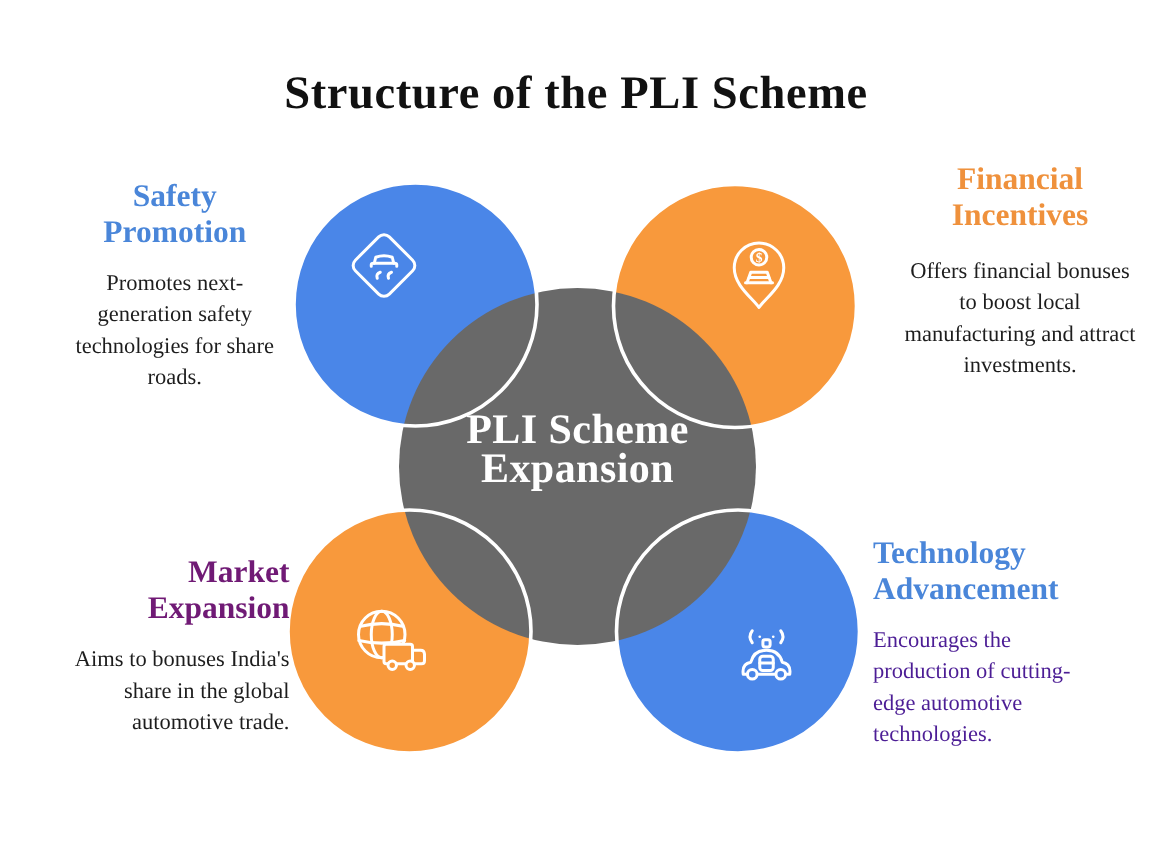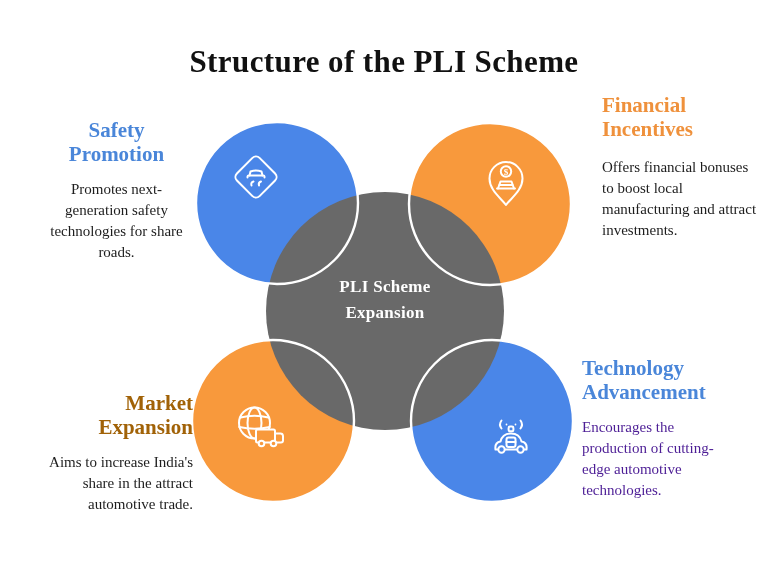--- a/index.html
+++ b/index.html
@@ -9,27 +9,27 @@
     padding-left:40px;
   }
   .title{
     position:absolute;top:44px;left:0;width:768px;margin:0;
     text-align:center;font-size:31px;font-weight:700;letter-spacing:.4px;
   }
   .diagram{position:absolute;left:0;top:0;width:768px;height:564px;}
   .center-label{
     position:absolute;left:285px;top:274px;width:200px;
     text-align:center;color:#ffffff;font-weight:700;
-    font-size:17px;line-height:26px;letter-spacing:.3px;
+    font-size:28px;line-height:26px;letter-spacing:.3px;
   }
   .section{position:absolute;}
   .section h2{margin:0;font-size:21px;line-height:24px;font-weight:700;}
   .section p{margin:13px 0 0 0;font-size:15px;line-height:21px;}
   .sec-tl{left:40px;top:118px;width:153px;text-align:center;}
-  .sec-tr{left:602px;top:93px;width:156px;text-align:left;}
+  .sec-tr{left:602px;top:107px;width:156px;text-align:center;}
   .sec-bl{left:40px;top:369px;width:153px;text-align:right;}
   .sec-br{left:582px;top:356px;width:156px;text-align:left;}
   .icon-stroke{stroke:#ffffff;stroke-width:2;fill:none;stroke-linecap:round;stroke-linejoin:round;}
 </style>
 </head>
 <body>
 
 <div class="canvas">
 
   <h1 class="title" style="color: rgb(17, 17, 17);">Structure of the PLI Scheme</h1>
@@ -103,22 +103,22 @@
     <h2 style="color: rgb(74, 134, 217);">Safety Promotion</h2>
     <p style="color: rgb(29, 29, 29);">Promotes next-generation safety technologies for share roads.</p>
   </div>
 
   <div class="section sec-tr">
     <h2 style="color: rgb(239, 145, 60);">Financial Incentives</h2>
     <p style="color: rgb(29, 29, 29); margin-top: 16px;">Offers financial bonuses to boost local manufacturing and attract investments.</p>
   </div>
 
   <div class="section sec-bl">
-    <h2 style="color: #a16207; margin-top: 22px;">Market Expansion</h2>
-    <p style="color: rgb(29, 29, 29);">Aims to increase India's share in the attract automotive trade.</p>
+    <h2 style="color: #701a75;">Market Expansion</h2>
+    <p style="color: rgb(29, 29, 29);">Aims to bonuses India's share in the global automotive trade.</p>
   </div>
 
   <div class="section sec-br">
     <h2 style="color: rgb(74, 134, 217);">Technology Advancement</h2>
     <p style="color: #4c1d95;">Encourages the production of cutting-edge automotive technologies.</p>
   </div>
 
 </div>
 
 </body></html>

